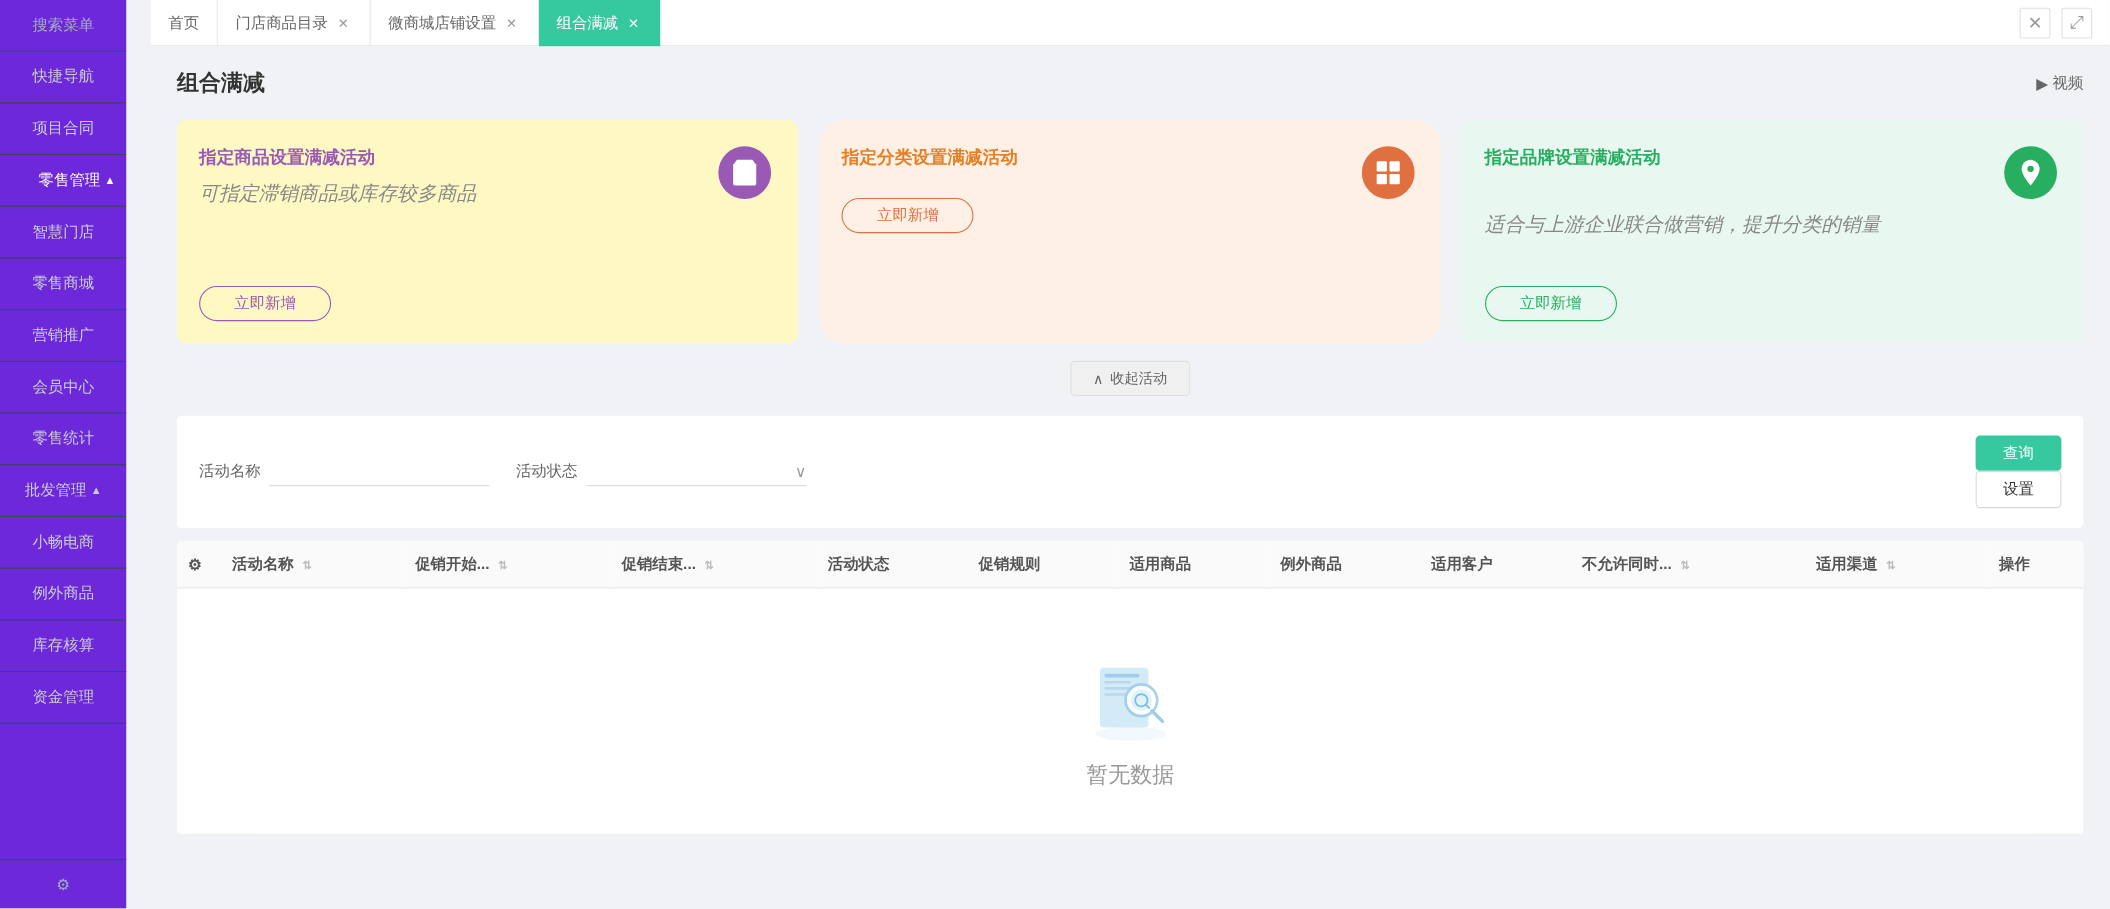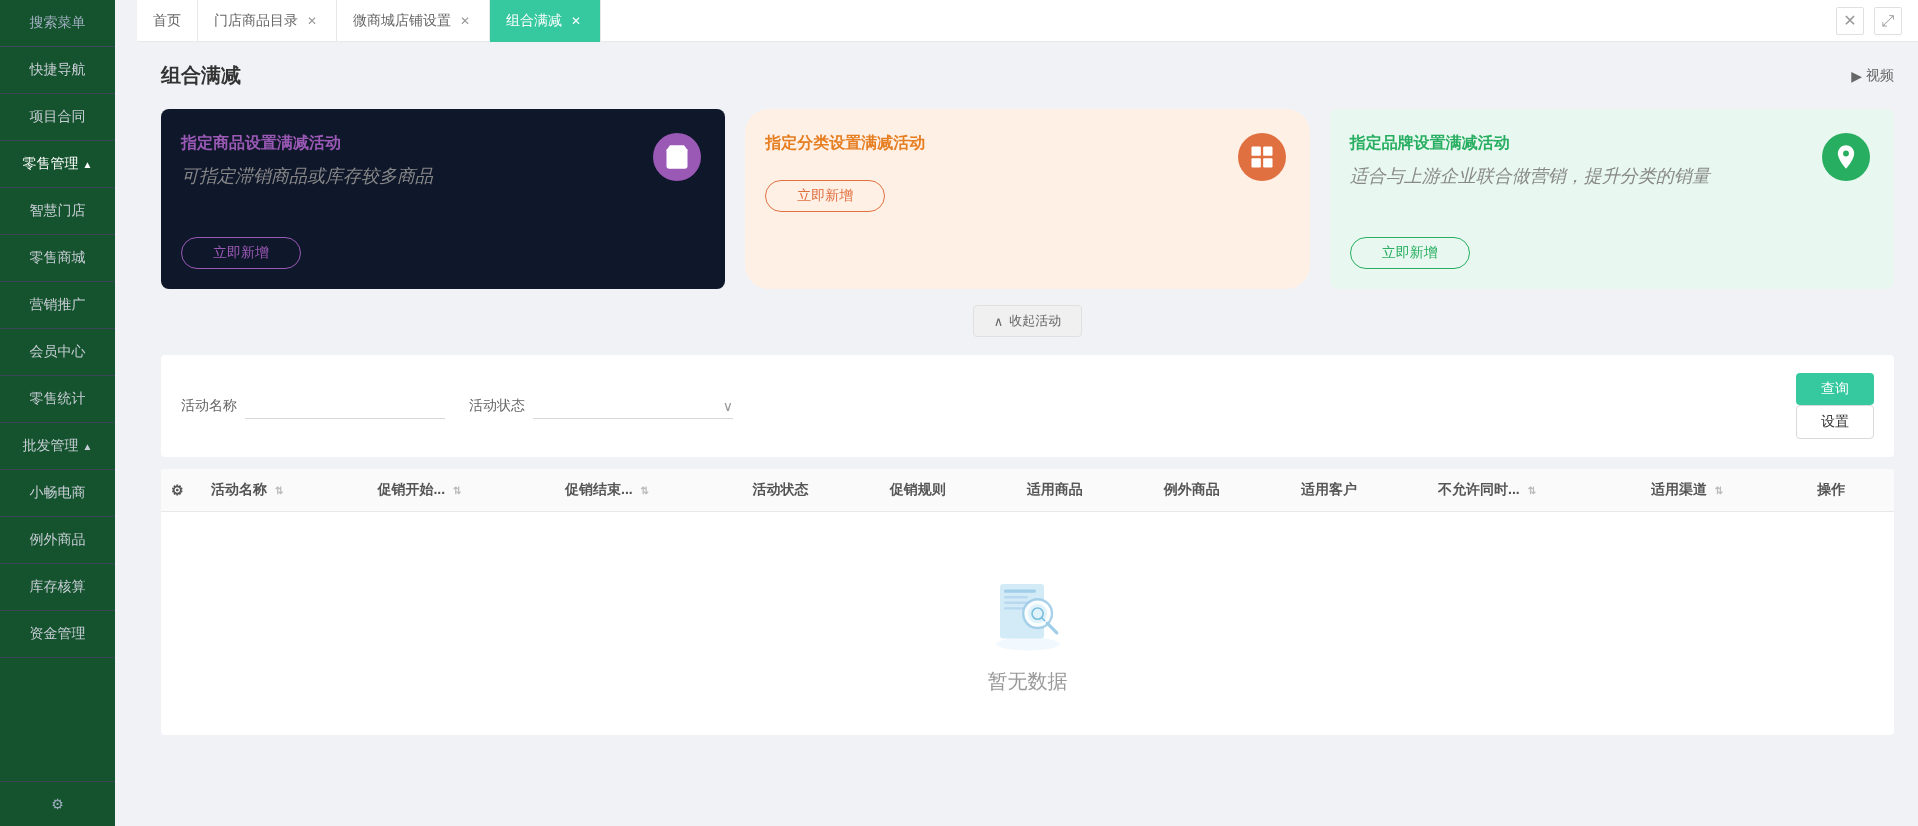--- a/index.html
+++ b/index.html
@@ -1,21 +1,21 @@
 <!DOCTYPE html>
 <html><head>
   <meta charset="utf-8">
   <style>
     * { box-sizing: border-box; margin: 0; padding: 0; }
     body { font-family: 'Microsoft YaHei', 'PingFang SC', sans-serif; font-size: 14px; background: #f0f2f5; display: flex; height: 826px; overflow: hidden; }
 
     
     .sidebar {
       width: 115px;
-      background: #14532d;
+      background: #6d28d9;
       color: #c8cdd6;
       display: flex;
       flex-direction: column;
       flex-shrink: 0;
       height: 100%;
       overflow-y: auto;
     }
     .sidebar-search {
       padding: 14px 10px;
       font-size: 14px;
@@ -29,21 +29,21 @@
       font-size: 14px;
       color: #c8cdd6;
       cursor: pointer;
       text-align: center;
       border-bottom: 1px solid #3a4556;
       display: flex;
       align-items: center;
       justify-content: center;
       gap: 4px;
     }
-    .sidebar-item.active { color: #fff; }
+    .sidebar-item.active { color: #fff; justify-content: flex-end; }
     .sidebar-item .arrow { font-size: 10px; }
     .sidebar-bottom {
       margin-top: auto;
       padding: 14px 10px;
       text-align: center;
       border-top: 1px solid #3a4556;
       cursor: pointer;
       color: #a0aec0;
     }
 
@@ -153,23 +153,23 @@
     }
     .card {
       flex: 1;
       border-radius: 8px;
       padding: 24px 20px 20px 20px;
       position: relative;
       display: flex;
       flex-direction: column;
       min-height: 180px;
     }
-    .card-purple { background: #0f172a; }
+    .card-purple { background: #fef9c3; }
     .card-orange { background: #fff0e6; border-radius: 24px; }
-    .card-green { background: #e8f8f0; }
+    .card-green { background: #e8f8f0; gap: 28px; }
 
     .card-title {
       font-size: 16px;
       font-weight: 600;
       margin-bottom: 10px;
     }
     .card-purple .card-title { color: #9b59b6; }
     .card-orange .card-title { color: #e67e22; }
     .card-green .card-title { color: #27ae60; }
 

